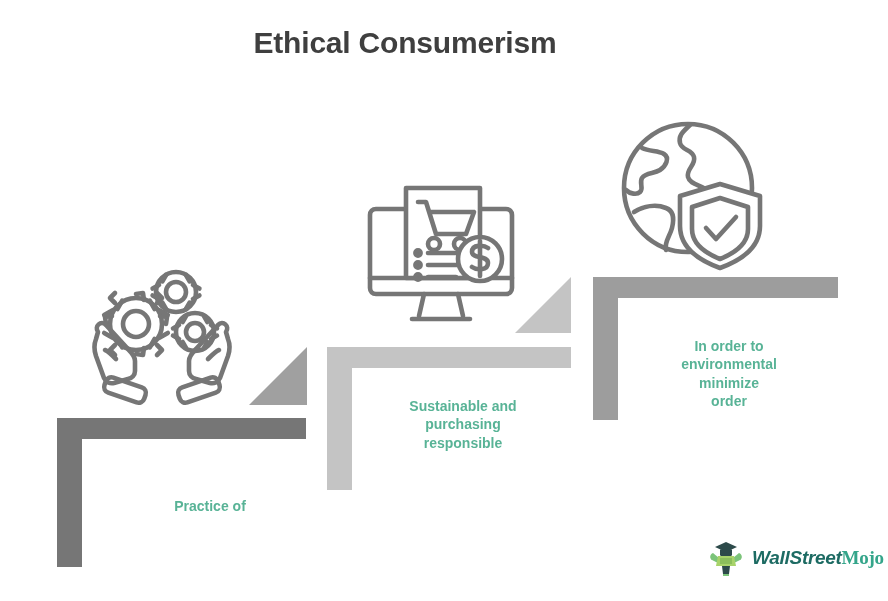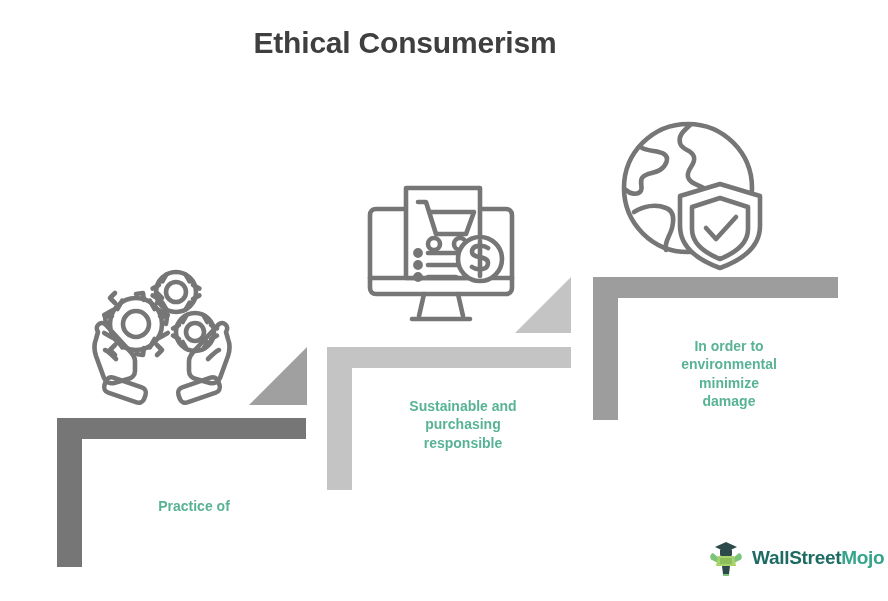--- a/index.html
+++ b/index.html
@@ -76,22 +76,22 @@
     align-items: center;
     gap: 7px;
   }
   .logo-mark { width: 38px; height: 38px; }
   .logo-text {
     font-size: 19px;
     font-weight: bold;
     letter-spacing: -0.3px;
     white-space: nowrap;
   }
-  .logo-text .ws { color: #1d6b63; }
-  .logo-text .mj { color: #34a58a; }
+  .logo-text .ws { color: #1d6b63; font-style: italic; }
+  .logo-text .mj { color: #34a58a; font-family: Liberation Serif, serif; }
 </style>
 </head>
 <body>
 
 <div id="canvas">
 
   <div class="title">Ethical Consumerism</div>
 
   <div class="icon" style="left:86px; top:262px; width:152px; height:152px;">
     <svg width="152" height="152" viewBox="0 0 152 152" fill="none" stroke="#767676" stroke-width="4.6" stroke-linecap="round" stroke-linejoin="round">
@@ -123,21 +123,21 @@
                c0 4 3 7 7 8 l14 4 c4 1 8 -1 10 -5 l8 -22 c2 -6 2 -12 0 -17 z"></path>
       <path d="M122 97 c4 -4 8 -8 11 -9"></path>
 
       <rect x="92" y="120" width="42" height="16" rx="6" transform="rotate(-19 113 128)"></rect>
     </svg>
   </div>
 
   <div class="bracket-h" style="left:57px; top:418px; width:249px; background:#767676;"></div>
   <div class="bracket-v" style="left:57px; top:418px; height:149px; background:#767676;"></div>
 
-  <div class="caption" style="left:83px; top:497px; width:222px;">
+  <div class="caption" style="left:99px; top:497px; width:222px;">
     <div>Practice of</div>
   </div>
 
   <div class="tri" style="left:249px; top:347px;
               border-left:58px solid transparent;
               border-bottom:58px solid #a0a0a0;"></div>
 
   <div class="icon" style="left:362px; top:176px; width:158px; height:158px;">
     <svg width="158" height="158" viewBox="0 0 158 158" fill="none" stroke="#767676" stroke-width="4.6" stroke-linecap="round" stroke-linejoin="round">
 
@@ -196,21 +196,21 @@
     </svg>
   </div>
 
   <div class="bracket-h" style="left:593px; top:277px; width:245px; background:#9d9d9d;"></div>
   <div class="bracket-v" style="left:593px; top:277px; height:143px; background:#9d9d9d;"></div>
 
   <div class="caption" style="left:618px; top:337px; width:222px;">
     <div>In order to</div>
     <div>environmental</div>
     <div>minimize</div>
-    <div>damage</div>
+    <div>order</div>
   </div>
 
   <div class="logo">
     <span class="logo-mark">
       <svg width="38" height="38" viewBox="0 0 38 38">
 
         <path d="M19 3 L30 8 L19 13 L8 8 Z" fill="#2d4a4a"></path>
         <path d="M13 10.5 V16 c0 2 12 2 12 0 V10.5" fill="#2d4a4a"></path>
 
         <path d="M6 14 c-3 1 -4 5 -1 7 l6 3 l1 -5 Z" fill="#7cc47a"></path>

